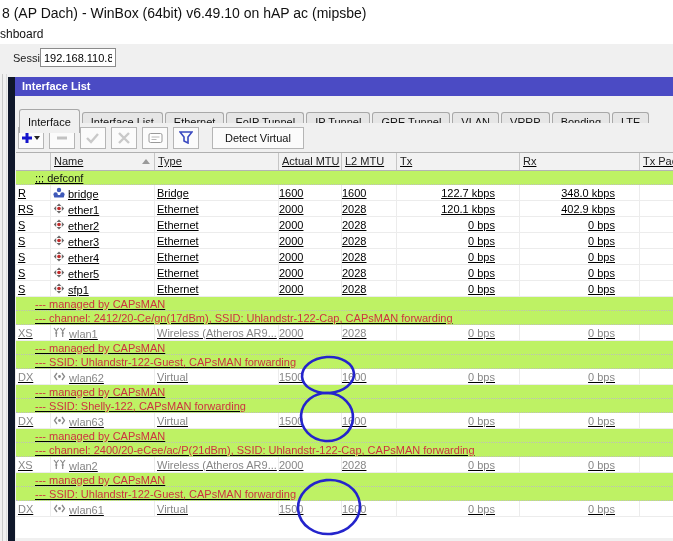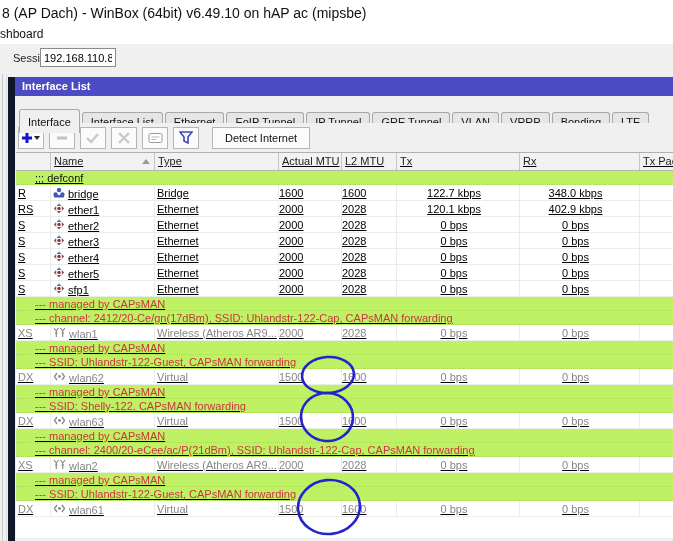--- a/index.html
+++ b/index.html
@@ -88,21 +88,21 @@
   .c-rx{width:120px;} .c-txp{flex:1;}
 
   #tbody { background:#fff; }
   .row-if { display:flex; height:16px; border-bottom:1px solid #ececec; background:#fff; }
   .row-if .cell {
     padding-top:2px; border-right:1px solid #ececec;
     white-space:nowrap; overflow:hidden;
   }
   .cell.left { padding-left:2px; }
   .cell.num { text-align:left; padding-right:4px; }
-  .cell.rate { text-align:center; padding-right:8px; }
+  .cell.rate { text-align:right; padding-right:24px; }
   .cell-name { display:flex; align-items:center; gap:3px; padding-left:2px; }
   .cell-name svg { flex:0 0 auto; }
   .row-if.disabled, .row-if.disabled .cell { color:#878787; }
   .row-comment {
     height:14px; padding:1px 0 0 19px; border-bottom:1px dotted #bdbdbd;
     background:#bef264; white-space:nowrap; overflow:hidden;
   }
   .row-comment.red { color:#cc3340; }
   .row-comment.black { color:#111; }
 
@@ -177,21 +177,21 @@
           </svg>
         </span>
       </div>
       <div class="tbtn">
         <span>
           <svg width="14" height="13" viewBox="0 0 14 13">
             <path d="M1 1h12L9 6v6L5 10V6z" fill="none" stroke="#3a49c0" stroke-width="1.6"></path>
           </svg>
         </span>
       </div>
-      <button id="detect-internet-button">Detect Internet</button>
+      <button id="detect-internet-button">Detect Virtual</button>
     </div>
   <div id="table">
     <div id="thead">
         <div class="hcell c-flags"></div>
         <div class="hcell c-name">Name<span class="sort-tri"></span></div>
         <div class="hcell c-type">Type</div>
         <div class="hcell c-amtu">Actual MTU</div>
         <div class="hcell c-l2">L2 MTU</div>
         <div class="hcell c-tx">Tx</div>
         <div class="hcell c-rx">Rx</div>

